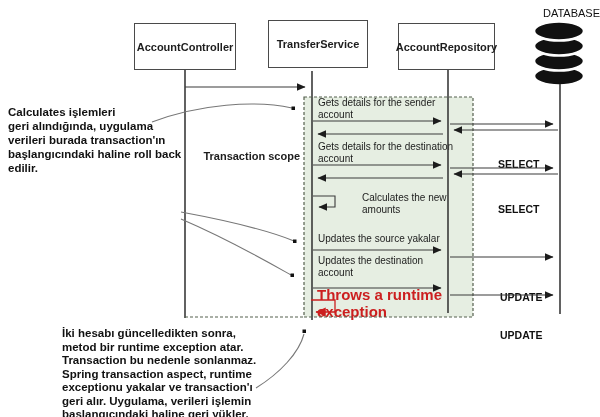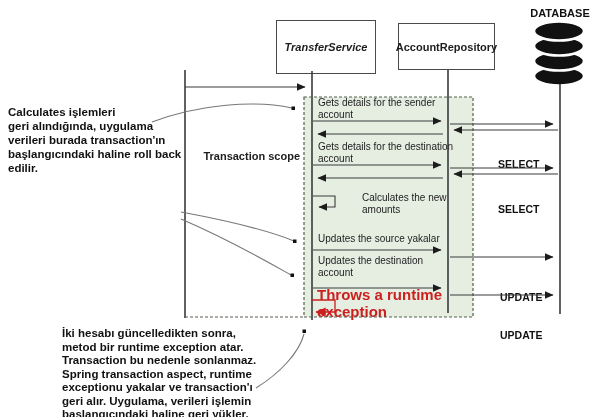--- a/index.html
+++ b/index.html
@@ -34,39 +34,40 @@
     position:absolute;font-size:10.5px;font-weight:bold;color:#111111;margin-top:48px;
   }
   .msg-red{
     position:absolute;font-size:15px;font-weight:bold;color:var(--red);white-space:pre-line;
   }
   .scope-label{
     position:absolute;left:185px;top:150px;width:115px;text-align:right;
     font-size:11px;font-weight:bold;color:#1d1d1d;
   }
   .db-label{
-    position:absolute;left:520px;top:7px;width:80px;text-align:center;
-    font-size:11px;font-weight:bold;color:#111111;
+    position:absolute;left:520px;top:7px;width:80px;text-align:right;
+    font-size:11px;font-weight:normal;color:#111111;
   }
   svg.overlay{position:absolute;left:0;top:0;pointer-events:none;}
   .ln{stroke:var(--line);stroke-width:1.6;fill:none;}
   .ln-thin{stroke:var(--line);stroke-width:1.1;fill:none;}
   .dash{stroke:#55604f;stroke-width:1.2;fill:none;stroke-dasharray:3 2;}
   .curve{stroke:var(--soft);stroke-width:1.1;fill:none;}
   .sq{fill:#111111;}
   .redline{stroke:var(--red);stroke-width:1.3;fill:none;}
 </style>
 </head>
 <body>
 
 <div class="canvas">
 
   <div class="scope-fill"></div>
 
-  <div class="pbox" style="left:276px;top:20px;width:100px;height:54px;font-style:italic;">TransferService</div>
+  <div class="pbox" style="left:134px;top:23px;width:102px;height:47px;">AccountController</div>
+  <div class="pbox" style="left:268px;top:20px;width:100px;height:48px;">TransferService</div>
   <div class="pbox" style="left:398px;top:23px;width:97px;height:47px;">AccountRepository</div>
 
   <div class="db-label">DATABASE</div>
   <svg class="abs" style="left:531px;top:21px;" width="56" height="66" viewBox="0 0 56 66">
     <ellipse cx="28" cy="55" rx="25" ry="9.5" fill="#111" stroke="#fff" stroke-width="2.5"></ellipse>
     <ellipse cx="28" cy="40" rx="25" ry="9.5" fill="#111" stroke="#fff" stroke-width="2.5"></ellipse>
     <ellipse cx="28" cy="25" rx="25" ry="9.5" fill="#111" stroke="#fff" stroke-width="2.5"></ellipse>
     <ellipse cx="28" cy="10" rx="25" ry="9.5" fill="#111" stroke="#fff" stroke-width="2.5"></ellipse>
   </svg>
 

